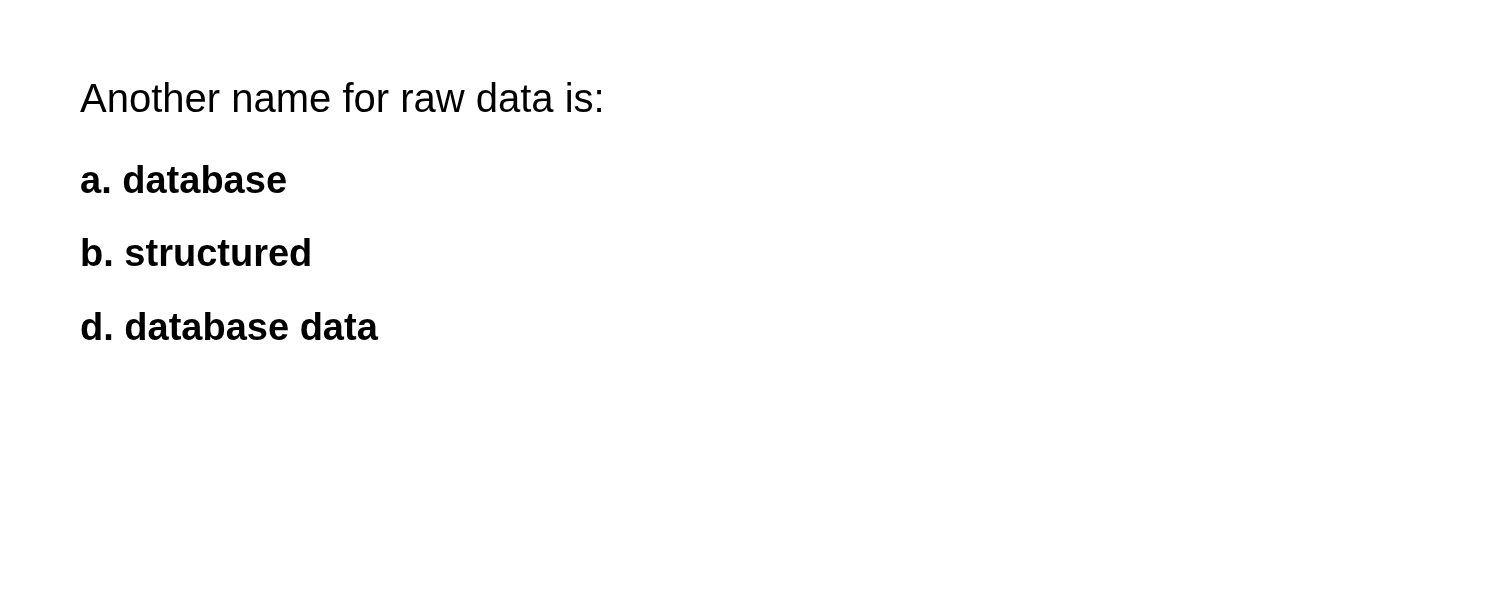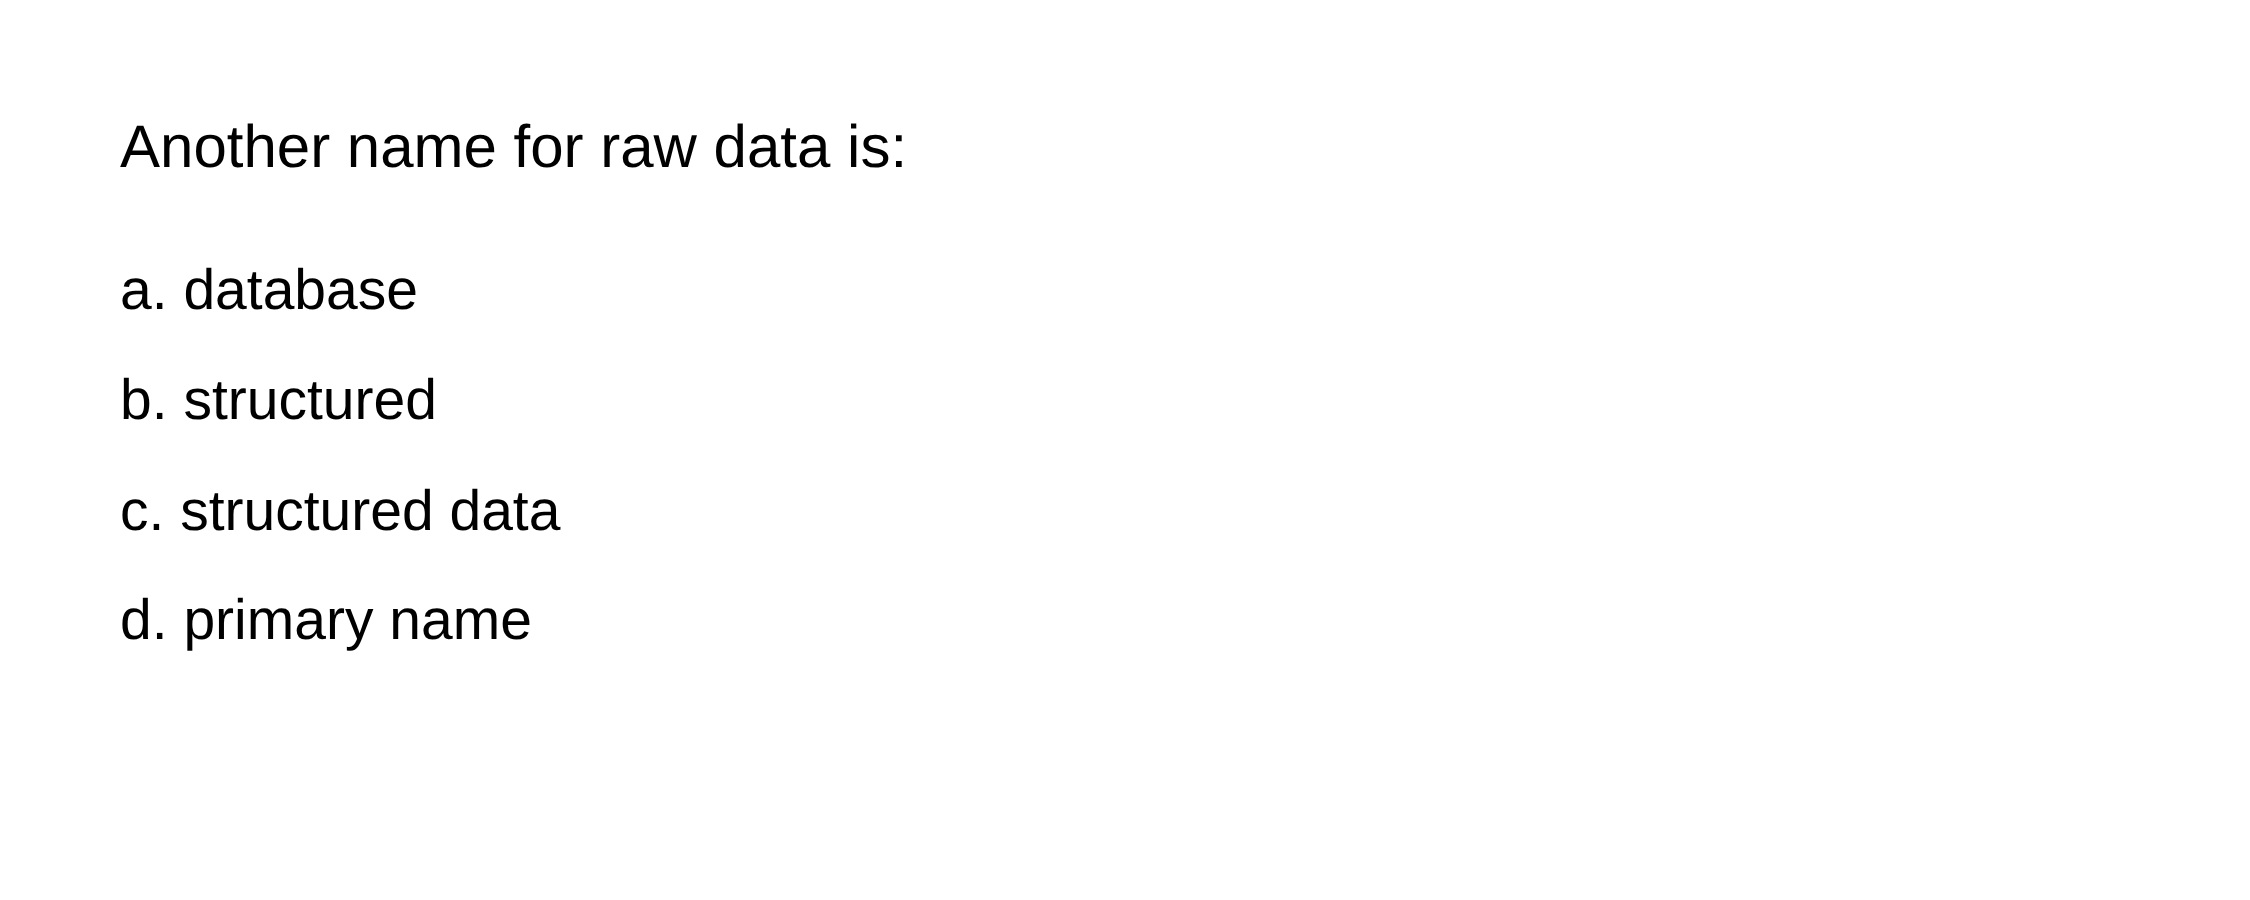--- a/index.html
+++ b/index.html
@@ -11,26 +11,26 @@
       width: 1500px;
       height: 600px;
       background: #ffffff;
       font-family: -apple-system, BlinkMacSystemFont, "Segoe UI", Helvetica, Arial, sans-serif;
       color: #000000;
       padding: 72px 80px;
     }
     .question-text {
       font-size: 40px;
       font-weight: 400;
-      margin-bottom: 46px;
+      margin-bottom: 32px;
       line-height: 1.3;
     }
     .option {
       font-size: 38px;
-      font-weight: 400;
+      font-weight: 700;
       margin-bottom: 24px;
       line-height: 1.3;
     }
     .option-prefix {
       display: inline;
     }
     .option-label {
       display: inline;
     }
   </style>
@@ -43,22 +43,18 @@
   <div class="option">
     <span class="option-prefix">a.</span>
     <span class="option-label">database</span>
   </div>
 
   <div class="option">
     <span class="option-prefix">b.</span>
     <span class="option-label">structured</span>
   </div>
 
-  <div class="option">
-    <span class="option-prefix">c.</span>
-    <span class="option-label">structured data</span>
-  </div>
 
   <div class="option">
     <span class="option-prefix">d.</span>
-    <span class="option-label">primary name</span>
+    <span class="option-label">database data</span>
   </div>
 </div>
 
 </body></html>

